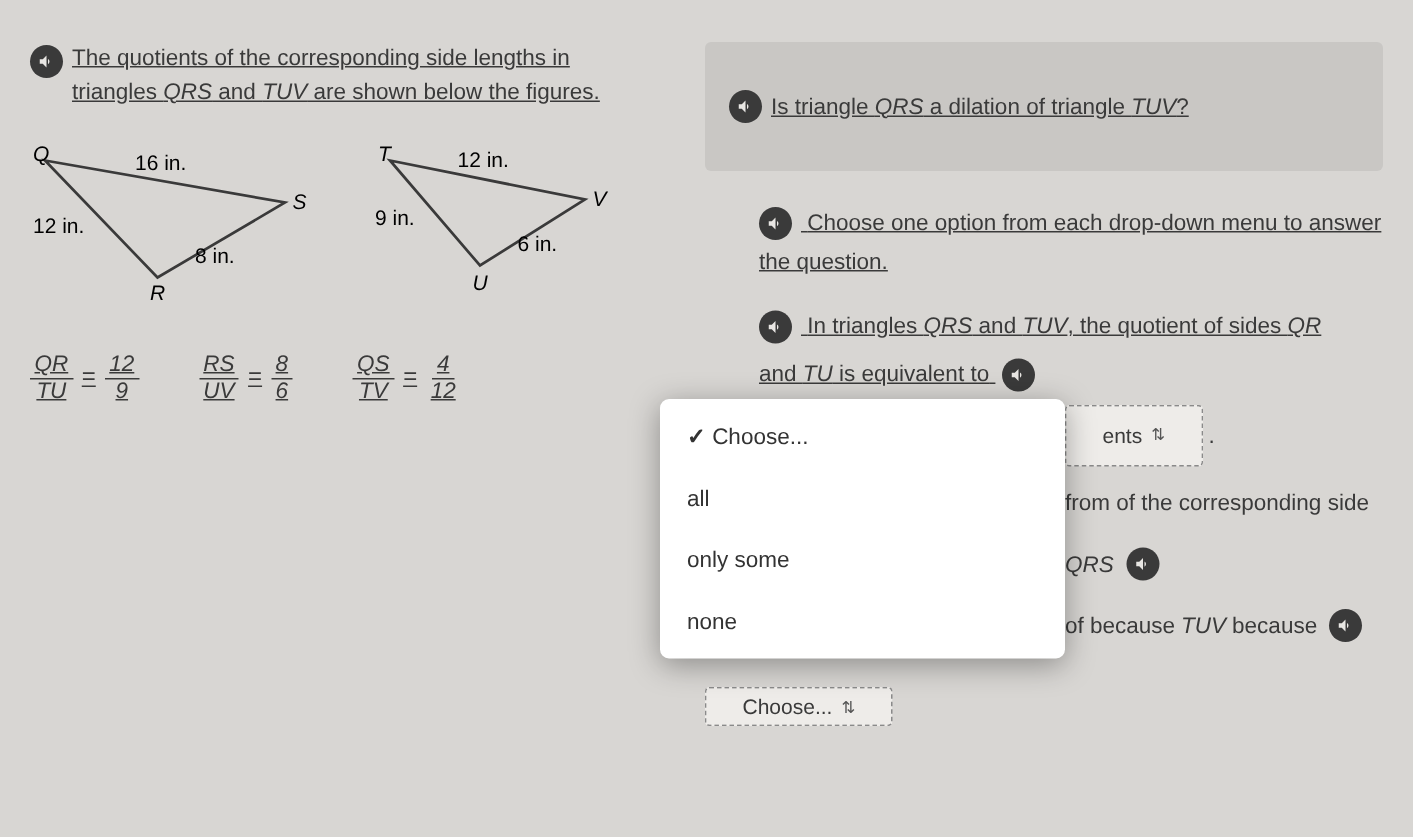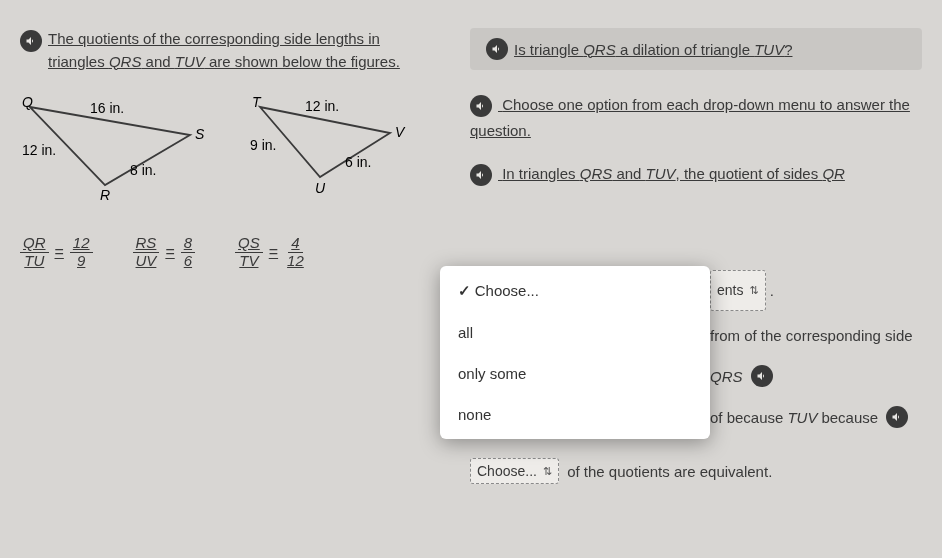--- a/index.html
+++ b/index.html
@@ -51,32 +51,32 @@
       vertical-align: middle;
       line-height: 1.1;
     }
     .frac .num { border-bottom: 1.5px solid #3a3a3a; padding: 0 3px; }
     .frac .den { padding: 0 3px; }
     .eq { display: flex; align-items: center; gap: 6px; }
     .eqsign { font-size: 16px; }
     .q-banner {
       background: #c9c7c4;
       border-radius: 4px;
-      padding: 10px 16px;
+      padding: 32px 16px;
       display: flex;
       align-items: center;
       margin-bottom: 22px;
     }
-    .line { line-height: 1.7; margin-bottom: 6px; }
+    .line { line-height: 1.7; margin-bottom: 6px; margin-left: 36px; }
     .dropdown-box {
       display: inline-flex;
       align-items: center;
       border: 1.5px dashed #8a8a8a;
       background: #eeece9;
-      padding: 4px 6px;
+      padding: 4px 24px;
       border-radius: 3px;
       vertical-align: middle;
       gap: 6px;
       font-size: 14px;
     }
     .updown { font-size: 11px; color: #555; }
     .dropdown-open {
       position: absolute;
       left: -30px;
       top: 238px;
@@ -214,20 +214,28 @@
 
     <div class="line" style="margin-top:18px">
       <span class="audio-icon">
         <svg width="12" height="12" viewBox="0 0 24 24" fill="#e8e6e3">
             <path d="M3 9v6h4l5 5V4L7 9H3zm13 3a4 4 0 0 0-2-3.5v7A4 4 0 0 0 16 12z"></path>
           </svg>
       </span>
       <span>In triangles </span><span class="italic">QRS</span><span> and </span><span class="italic">TUV</span><span>, the quotient of sides </span><span class="italic">QR</span>
     </div>
 
+    <div class="line">
+      <span>and </span><span class="italic">TU</span><span> is equivalent to</span>
+      <span class="audio-icon inline">
+        <svg width="12" height="12" viewBox="0 0 24 24" fill="#e8e6e3">
+            <path d="M3 9v6h4l5 5V4L7 9H3zm13 3a4 4 0 0 0-2-3.5v7A4 4 0 0 0 16 12z"></path>
+          </svg>
+      </span>
+    </div>
 
     <div class="dropdown-open">
       <div class="opt sel">Choose...</div>
       <div class="opt">all</div>
       <div class="opt">only some</div>
       <div class="opt">none</div>
     </div>
 
     <div class="masked-block">
       <div class="row">
@@ -258,17 +266,16 @@
             </svg>
         </span>
       </div>
     </div>
 
     <div class="bottom-choose">
       <span class="dropdown-box">
         <span>Choose...</span>
           <span class="updown">⇅</span>
       </span>
-      <span>of the quotients are equivalent.</span>
     </div>
 
   </div>
 </div>
 
 </body></html>

